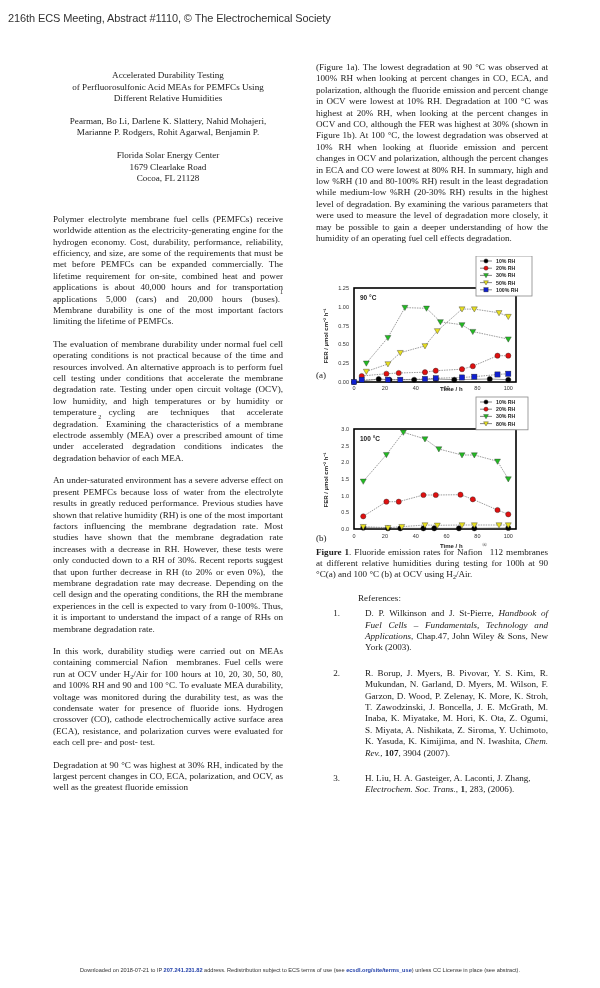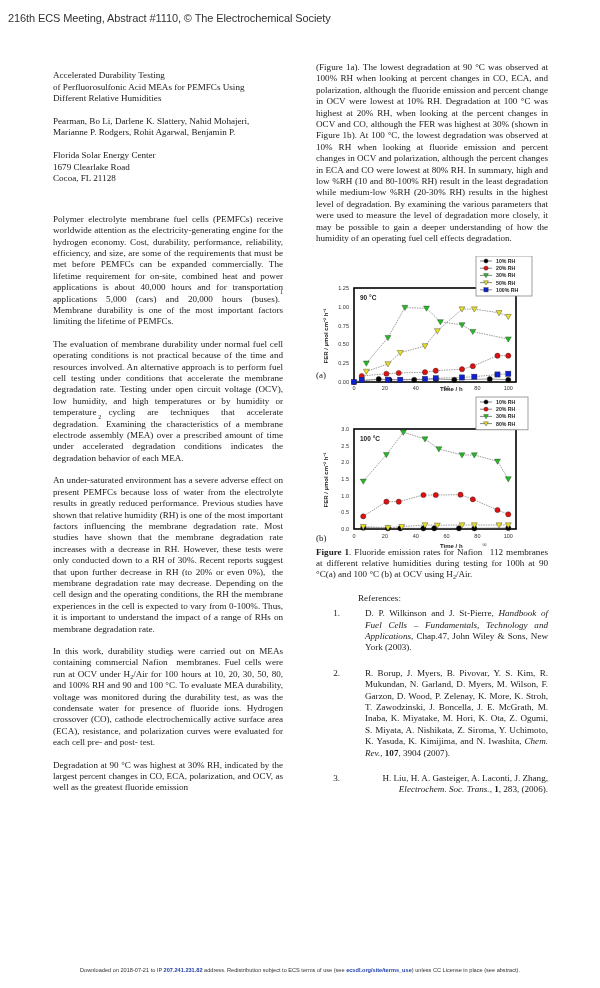--- a/index.html
+++ b/index.html
@@ -1,21 +1,21 @@
 <!DOCTYPE html>
 <html><head>
 <meta charset="utf-8">
 <style>
   html, body { margin: 0; padding: 0; background: #ffffff; }
   body { width: 600px; height: 988px; position: relative; overflow: hidden; font-family: "Liberation Serif", serif; color: #1a1a1a; }
   .header { position: absolute; left: 8px; top: 12px; font-family: "Liberation Sans", sans-serif; font-size: 11px; color: #333; letter-spacing: -0.1px; }
   .col { position: absolute; font-size: 9.1px; line-height: 11.4px; text-align: justify; }
   .col-left { left: 53px; top: 70px; width: 230px; }
   .col-right { left: 316px; top: 62px; width: 232px; }
-  .title-block { margin-bottom: 11px; }
+  .title-block { text-align: center; margin-bottom: 11px; }
   .title-block div { line-height: 11.6px; }
   .para { margin: 0 0 11px 0; }
   .para.first { margin-top: 29px; }
   sup { font-size: 6px; vertical-align: top; position: relative; top: -2px; line-height: 0; }
   sub { font-size: 6px; vertical-align: baseline; position: relative; top: 2px; line-height: 0; }
   .fig { position: relative; }
   .fig-label { position: absolute; font-size: 9px; }
   .caption { margin-top: 2px; font-size: 9.1px; line-height: 11.4px; }
   .caption b { font-weight: bold; }
   .refs-title { margin-top: 12px; margin-bottom: 4px; margin-left: 42px; }
@@ -250,17 +250,17 @@
   <div class="ref">
     <div class="ref-num">1.</div>
     <div class="ref-text"><span>D. P. Wilkinson and J. St-Pierre, </span><i>Handbook of Fuel Cells – Fundamentals, Technology and Applications</i><span>, Chap.47, John Wiley &amp; Sons, New York (2003).</span></div>
   </div>
   <div class="ref" style="margin-top:14px;">
     <div class="ref-num">2.</div>
     <div class="ref-text"><span>R. Borup, J. Myers, B. Pivovar, Y. S. Kim, R. Mukundan, N. Garland, D. Myers, M. Wilson, F. Garzon, D. Wood, P. Zelenay, K. More, K. Stroh, T. Zawodzinski, J. Boncella, J. E. McGrath, M. Inaba, K. Miyatake, M. Hori, K. Ota, Z. Ogumi, S. Miyata, A. Nishikata, Z. Siroma, Y. Uchimoto, K. Yasuda, K. Kimijima, and N. Iwashita, </span><i>Chem. Rev.</i>, <b>107</b><span>, 3904 (2007).</span></div>
   </div>
   <div class="ref" style="margin-top:14px;">
     <div class="ref-num">3.</div>
-    <div class="ref-text" style="text-align:right;"><span>H. Liu, H. A. Gasteiger, A. Laconti, J. Zhang, </span><i>Electrochem. Soc. Trans.</i>, <b>1</b><span>, 283, (2006).</span></div>
+    <div class="ref-text" style="text-align:left;"><span>H. Liu, H. A. Gasteiger, A. Laconti, J. Zhang, </span><i>Electrochem. Soc. Trans.</i>, <b>1</b><span>, 283, (2006).</span></div>
   </div>
 </div>
 
 <div class="footer"><span>Downloaded on 2018-07-21 to IP </span><span class="lnk">207.241.231.82</span><span> address. Redistribution subject to ECS terms of use (see </span><span class="lnk">ecsdl.org/site/terms_use</span><span>) unless CC License in place (see abstract).</span></div>
 
 </body></html>

